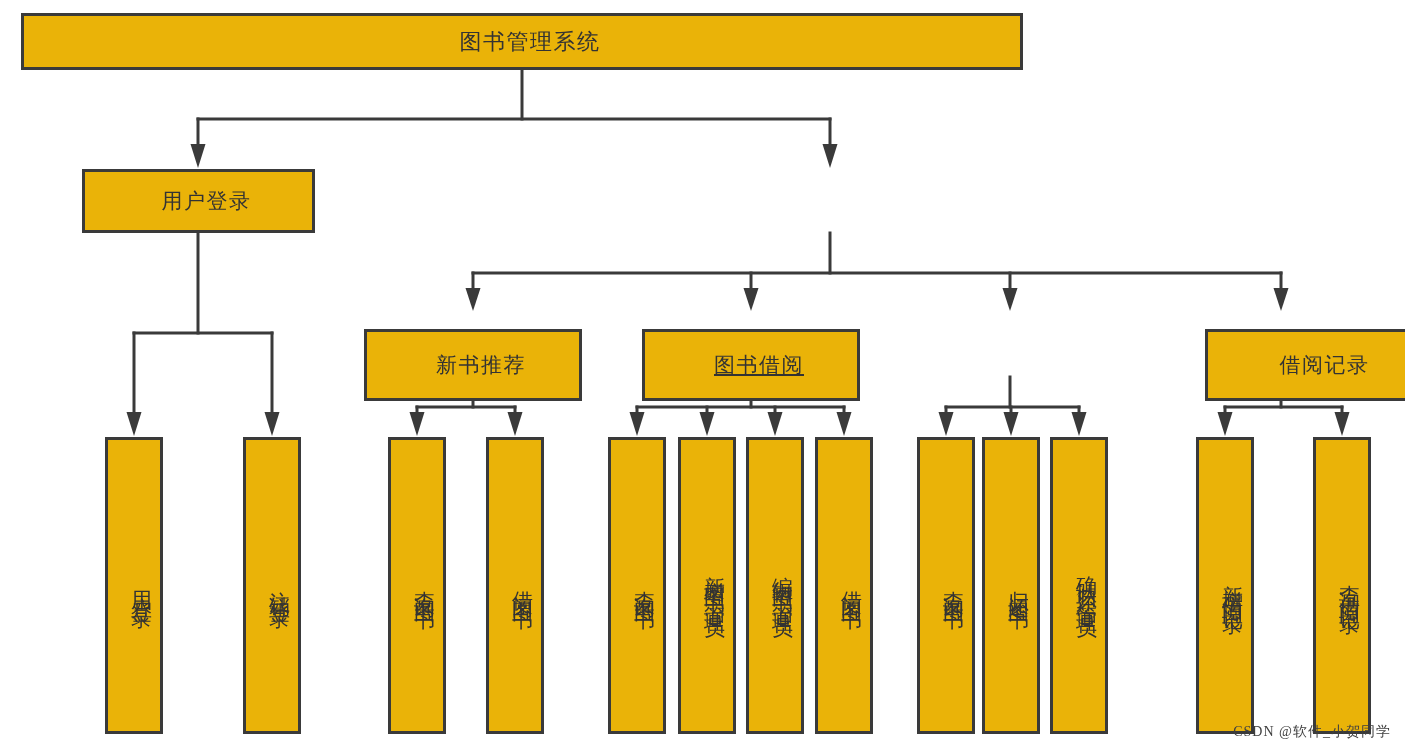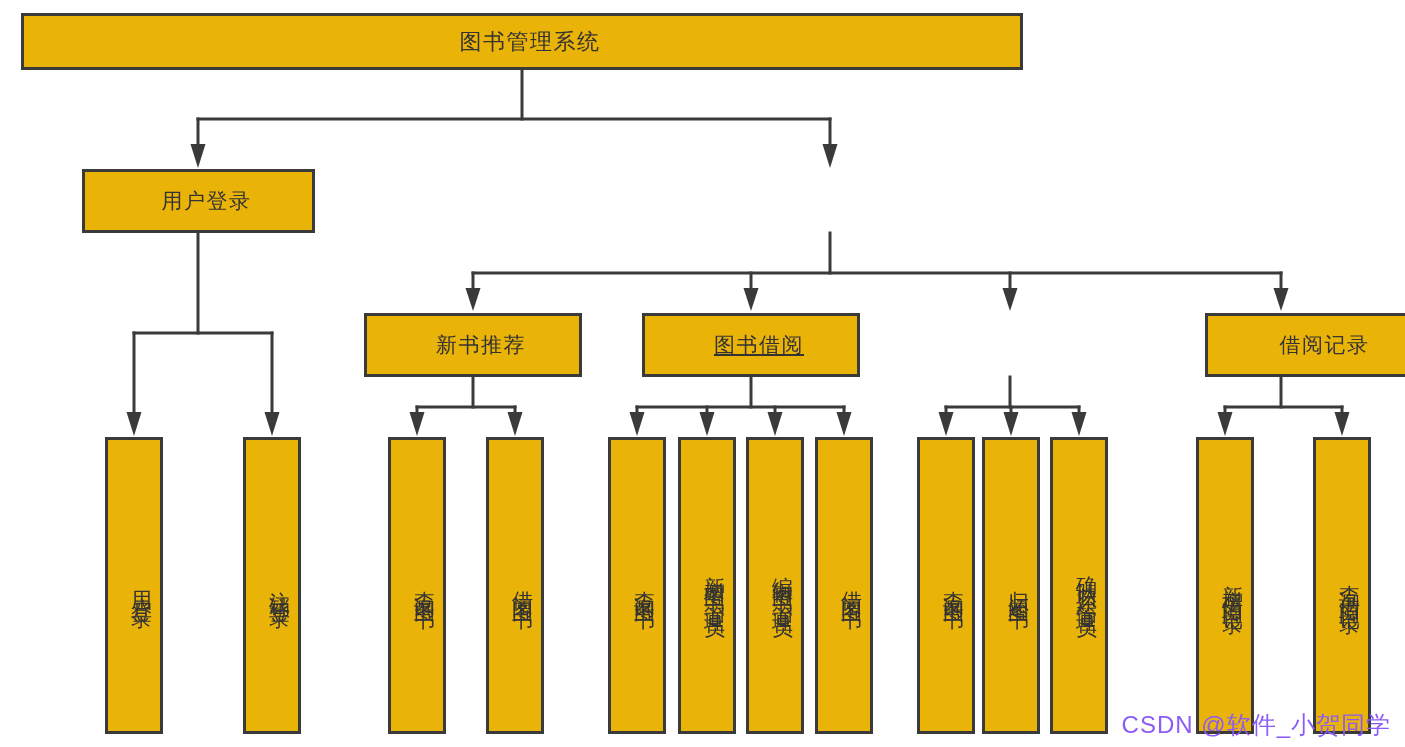--- a/index.html
+++ b/index.html
@@ -47,43 +47,44 @@
   }
   .hbox {
     font-size: 21px;
     letter-spacing: 1.5px;
   }
   .root {
     left: 21px; top: 13px; width: 1002px; height: 57px;
     font-size: 22px;
   }
   .lvl2 { top: 169px; height: 64px; }
-  .lvl3 { top: 313px; height: 64px; }
+  .lvl3 { top: 329px; height: 72px; }
   .leaf {
     top: 437px;
     height: 297px;
     width: 58px;
   }
   .leaf .vtext {
     writing-mode: vertical-rl;
     text-orientation: mixed;
     font-size: 21px;
     line-height: 1.1;
     letter-spacing: 6px;
     white-space: nowrap;
   }
   #watermark {
     position: absolute;
     right: 14px;
     bottom: 6px;
-    font-size: 24px;
-    color: #8b5cf6;
+    font-size: 14px;
+    color: #404040;
     letter-spacing: 1px;
     z-index: 5;
     pointer-events: none;
+    font-family: Liberation Serif, serif;
   }
 </style>
 </head>
 <body>
 
 <div id="stage">
 
   <svg id="connectors" viewBox="0 0 1405 747" xmlns="http://www.w3.org/2000/svg">
 
     <path d="M522,69 V119"></path>

